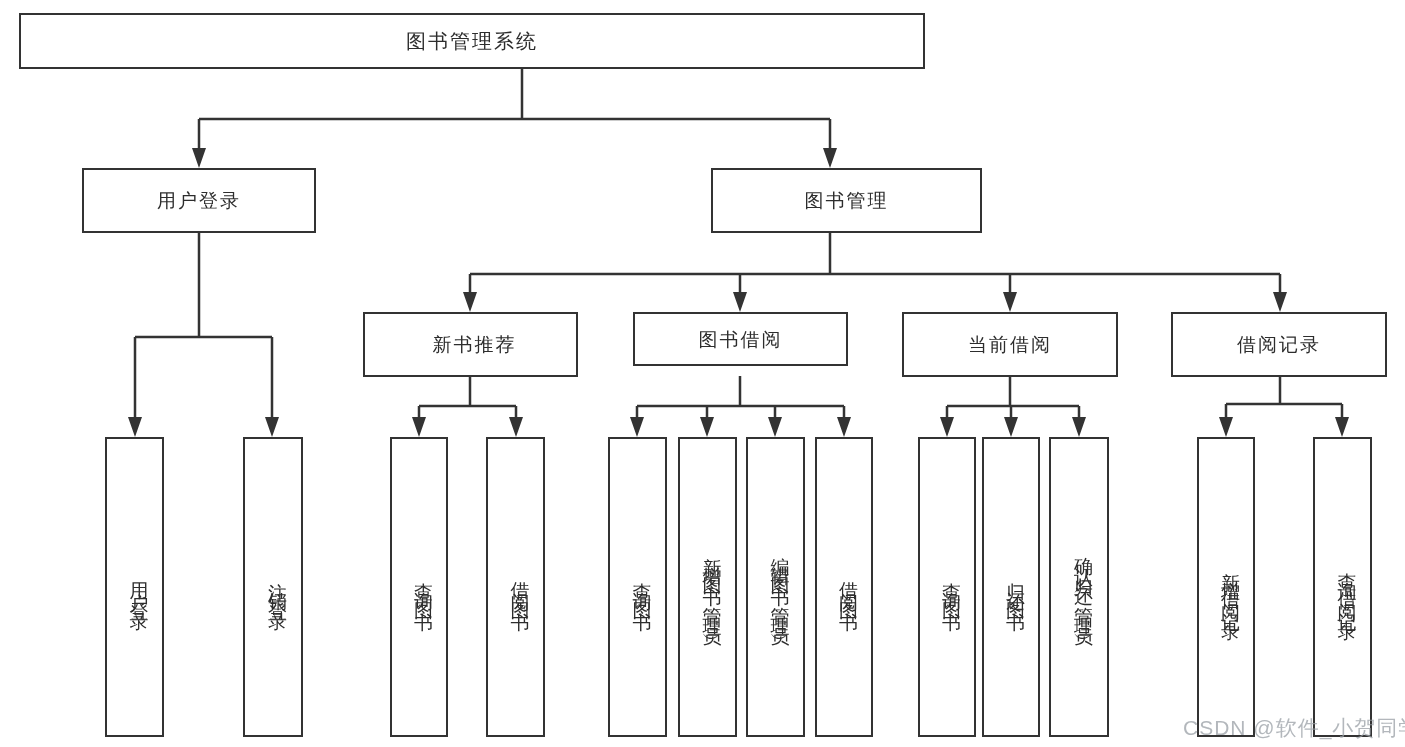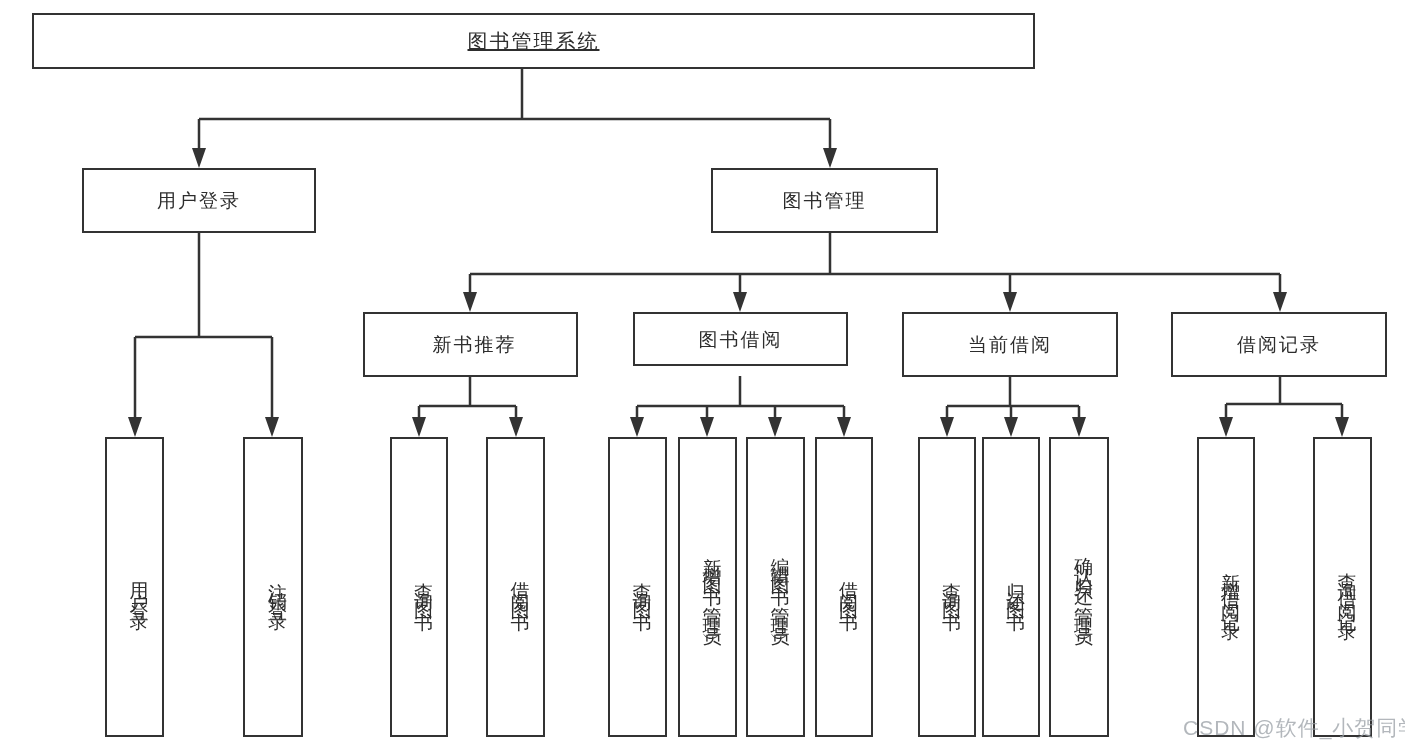--- a/index.html
+++ b/index.html
@@ -76,24 +76,24 @@
              M1003 292 H1017 L1010 312 Z  M1273 292 H1287 L1280 312 Z
              M128 417 H142 L135 437 Z  M265 417 H279 L272 437 Z
              M412 417 H426 L419 437 Z  M509 417 H523 L516 437 Z
              M630 417 H644 L637 437 Z  M700 417 H714 L707 437 Z
              M768 417 H782 L775 437 Z  M837 417 H851 L844 437 Z
              M940 417 H954 L947 437 Z  M1004 417 H1018 L1011 437 Z
              M1072 417 H1086 L1079 437 Z
              M1219 417 H1233 L1226 437 Z  M1335 417 H1349 L1342 437 Z"></path>
   </svg>
 
-  <div class="node root" style="left:32px; top:13px; width:1003px; height:56px;text-decoration:underline;">图书管理系统</div>
+  <div class="node root" style="left:19px; top:13px; width:906px; height:56px;">图书管理系统</div>
 
   <div class="node" style="left:82px; top:168px; width:234px; height:65px;">用户登录</div>
-  <div class="node" style="left:711px; top:168px; width:227px; height:65px;">图书管理</div>
+  <div class="node" style="left:711px; top:168px; width:271px; height:65px;">图书管理</div>
 
   <div class="node" style="left:363px; top:312px; width:215px; height:65px;padding-left:8px;">新书推荐</div>
   <div class="node" style="left:633px; top:312px; width:215px; height:54px;">图书借阅</div>
   <div class="node" style="left:1171px; top:312px; width:216px; height:65px;">借阅记录</div>
   <div class="node" style="left:902px; top:312px; width:216px; height:65px;">当前借阅</div>
 
   <div class="node leaf" style="left:105px; top:437px; width:59px; height:300px;">用户登录</div>
   <div class="node leaf" style="left:243px; top:437px; width:60px; height:300px;">注销登录</div>
 
   <div class="node leaf" style="left:390px; top:437px; width:58px; height:300px;">查询图书</div>

